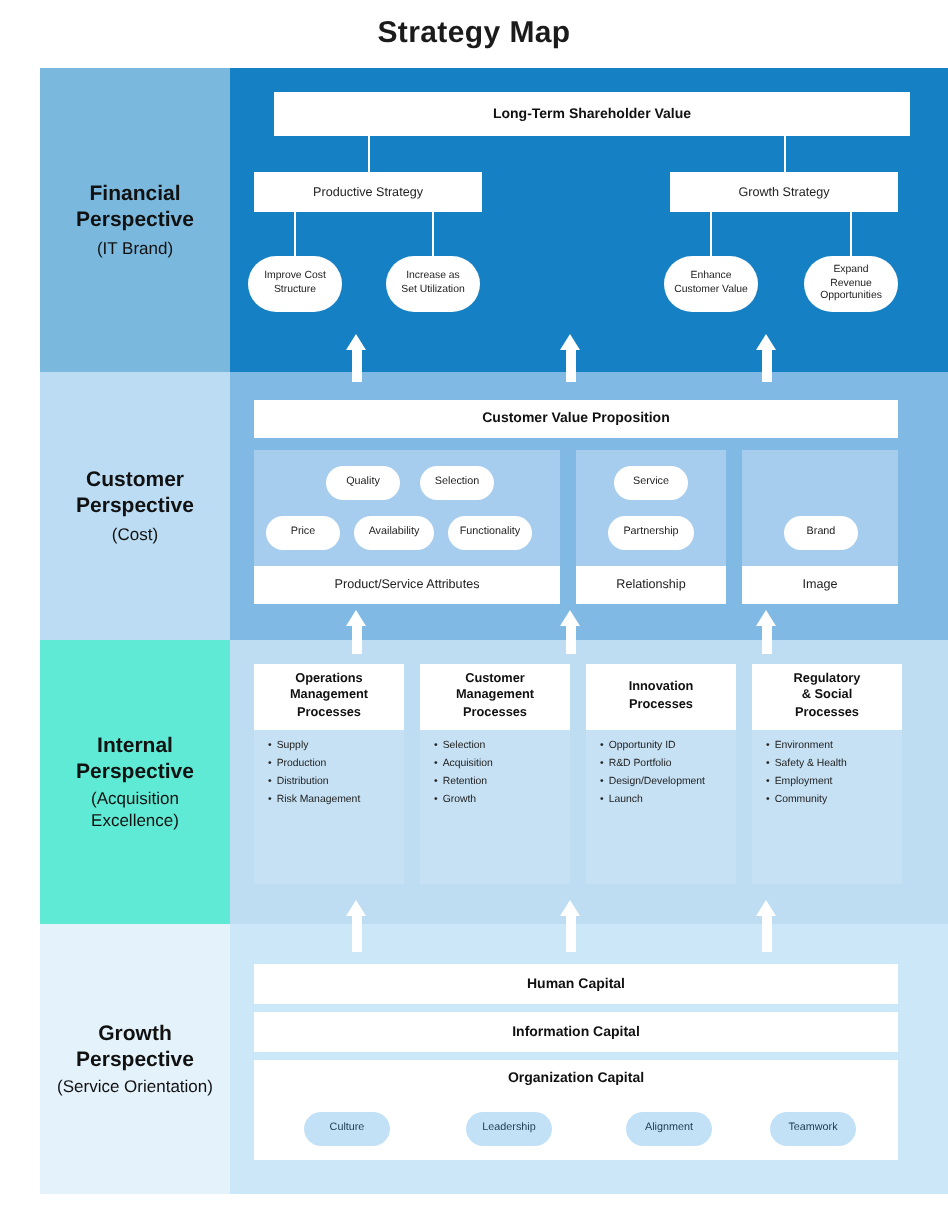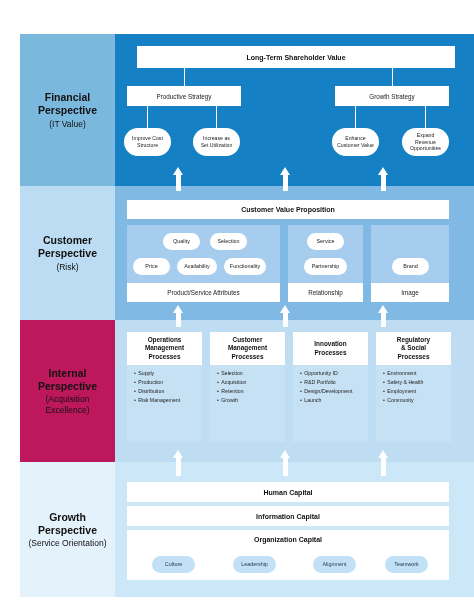--- a/index.html
+++ b/index.html
@@ -67,26 +67,27 @@
     position:absolute;left:0;width:100%;box-sizing:border-box;
     padding:4px 0 0 7px;font-size:5.2px;line-height:1.75;color:#222;
   }
   .col-list div::before{content:"\2022";margin-right:2.5px;}
 </style>
 </head>
 <body>
 
 <div id="map">
 
+  <div class="title">Strategy Map</div>
 
   <div class="band" style="top:34px;height:152px;">
     <div class="label-col" style="background:#7ab8dd;">
       <div class="p-name">Financial</div>
       <div class="p-name">Perspective</div>
-      <div class="p-sub">(IT Value)</div>
+      <div class="p-sub">(IT Brand)</div>
     </div>
     <div class="content-col" style="background:#1581c4;">
 
       <div class="wbox hd" style="left:22px;top:12px;width:318px;height:22px;">Long-Term Shareholder Value</div>
 
       <div class="vline" style="left:69px;top:34px;height:18px;"></div>
       <div class="vline" style="left:277px;top:34px;height:18px;"></div>
 
       <div class="wbox md" style="left:12px;top:52px;width:114px;height:20px;">Productive Strategy</div>
       <div class="wbox md" style="left:220px;top:52px;width:114px;height:20px;">Growth Strategy</div>
@@ -113,21 +114,21 @@
         <span>Revenue</span>
         <span>Opportunities</span>
       </div>
     </div>
   </div>
 
   <div class="band" style="top:186px;height:134px;">
     <div class="label-col" style="background:#bbdcf2;">
       <div class="p-name">Customer</div>
       <div class="p-name">Perspective</div>
-      <div class="p-sub">(Risk)</div>
+      <div class="p-sub">(Cost)</div>
     </div>
     <div class="content-col" style="background:#7fb9e4;">
 
       <div class="wbox hd" style="left:12px;top:14px;width:322px;height:19px;">Customer Value Proposition</div>
 
       <div class="subpanel" style="left:12px;top:39px;width:153px;height:77px;background:#a7cdee;">
         <div class="oval" style="left:36px;top:8px;width:37px;height:17px;font-size:5.4px;">Quality</div>
         <div class="oval" style="left:83px;top:8px;width:37px;height:17px;font-size:5.4px;">Selection</div>
         <div class="oval" style="left:6px;top:33px;width:37px;height:17px;font-size:5.4px;">Price</div>
         <div class="oval" style="left:50px;top:33px;width:40px;height:17px;font-size:5.4px;">Availability</div>
@@ -142,21 +143,21 @@
       </div>
 
       <div class="subpanel" style="left:256px;top:39px;width:78px;height:77px;background:#a7cdee;">
         <div class="oval" style="left:21px;top:33px;width:37px;height:17px;font-size:5.4px;">Brand</div>
         <div class="wbox md" style="left:0;top:58px;width:78px;height:19px;">Image</div>
       </div>
     </div>
   </div>
 
   <div class="band" style="top:320px;height:142px;">
-    <div class="label-col" style="background:#be185d;">
+    <div class="label-col" style="background:#5eead4;">
       <div class="p-name">Internal</div>
       <div class="p-name">Perspective</div>
       <div class="p-sub">(Acquisition</div>
       <div class="p-sub" style="margin-top:0;">Excellence)</div>
     </div>
     <div class="content-col" style="background:#bfddf2;">
 
       <div class="col-card" style="left:12px;top:12px;width:75px;height:110px;background:#c6e1f4;">
         <div class="col-head" style="height:33px;flex-direction:column;">
           <span>Operations</span>

